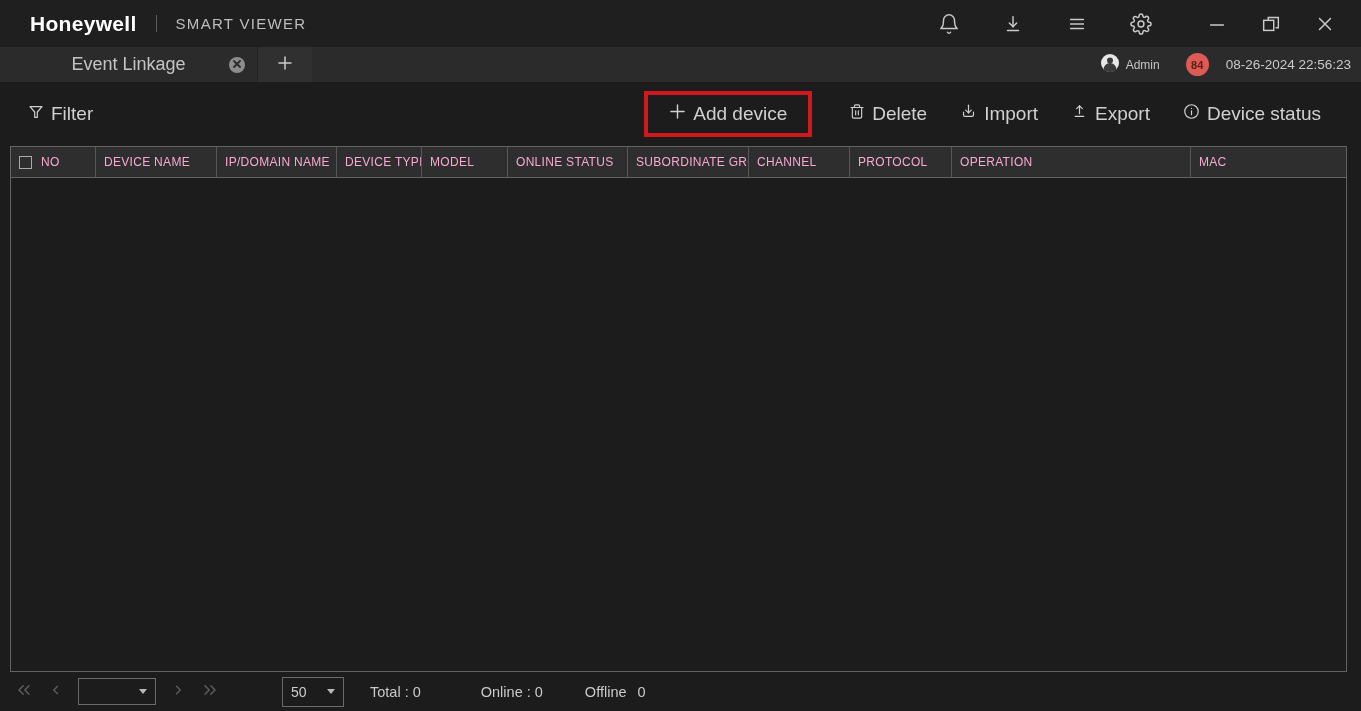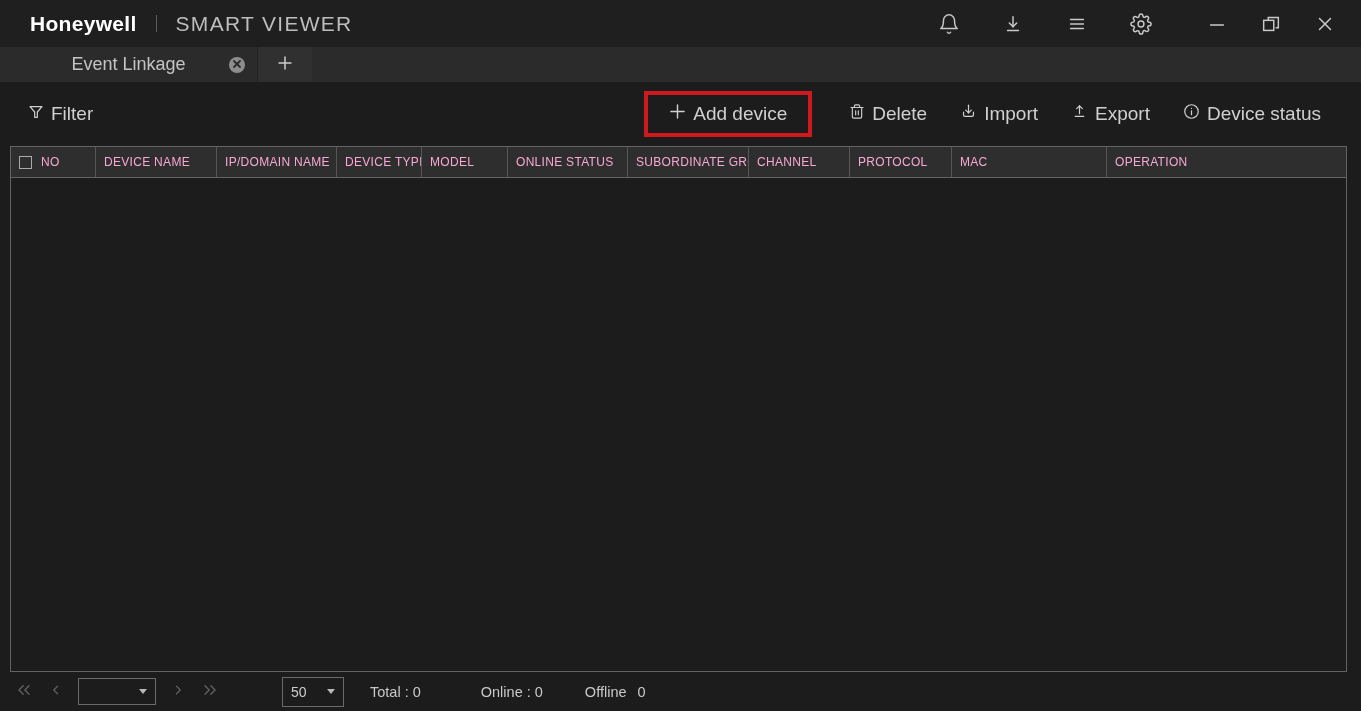--- a/index.html
+++ b/index.html
@@ -14,21 +14,21 @@
   
   .titlebar {
     flex: 0 0 47px; height: 47px;
     background: #1f1f1f;
     display: flex; align-items: center; justify-content: space-between;
     padding: 0 24px 0 30px;
   }
   .brand-area { display: flex; align-items: center; }
   .brand { font-size: 21px; font-weight: bold; color: #ffffff; letter-spacing: .3px; }
   .brand-sep { width: 1px; height: 17px; background: #5c5c5c; margin: 0 19px; }
-  .app-title { font-size: 21px; color: #bdbdbd; letter-spacing: 1.3px; }
+  .app-title { font-size: 15px; color: #bdbdbd; letter-spacing: 1.3px; }
   .tb-icons { display: flex; align-items: center; }
   .app-icons { display: flex; gap: 40px; }
   .win-icons { display: flex; gap: 30px; margin-left: 52px; }
   .icon-btn {
     background: none; border: none; color: #c9c9c9;
     width: 24px; height: 24px; padding: 0; cursor: pointer;
     display: flex; align-items: center; justify-content: center;
   }
   .icon-btn svg { display: block; }
 
@@ -230,20 +230,34 @@
       </button>
     </div>
     <button class="new-tab">
       <span>
         <svg width="16" height="16" viewBox="0 0 16 16" fill="none" stroke="#cccccc" stroke-width="1.5" stroke-linecap="round">
             <line x1="8" y1="2" x2="8" y2="14"></line>
             <line x1="2" y1="8" x2="14" y2="8"></line>
           </svg>
       </span>
     </button>
+    <div class="tabbar-right">
+      <div class="avatar-wrap">
+        <span>
+          <svg width="20" height="20" viewBox="0 0 20 20">
+              <circle cx="10" cy="10" r="9" fill="#e8e8e8"></circle>
+              <circle cx="10" cy="7.5" r="3" fill="#3a3a3a"></circle>
+              <path d="M3.5 16.5a6.5 6.5 0 0 1 13 0A9 9 0 0 1 10 19a9 9 0 0 1-6.5-2.5z" fill="#3a3a3a"></path>
+            </svg>
+        </span>
+        <span class="admin-label">Admin</span>
+      </div>
+      <div class="badge">84</div>
+      <span class="timestamp">08-26-2024 22:56:23</span>
+    </div>
   </div>
 
   <main class="content">
 
     <div class="toolbar">
       <button class="tool-btn">
         <span>
           <svg width="16" height="16" viewBox="0 0 24 24" fill="none" stroke="currentColor" stroke-width="1.8" stroke-linejoin="round">
               <polygon points="21 4 3 4 10 12 10 20 14 20 14 12 21 4"></polygon>
             </svg>
@@ -314,22 +328,22 @@
           <span>NO</span>
         </div>
         <div class="th c1">DEVICE NAME</div>
         <div class="th c2">IP/DOMAIN NAME</div>
         <div class="th c3">DEVICE TYPE</div>
         <div class="th c4">MODEL</div>
         <div class="th c5">ONLINE STATUS</div>
         <div class="th c6">SUBORDINATE GROUP</div>
         <div class="th c7">CHANNEL</div>
         <div class="th c8">PROTOCOL</div>
+        <div class="th c10">OPERATION</div>
         <div class="th c9">MAC</div>
-        <div class="th c10">OPERATION</div>
       </div>
       <div class="tbody"></div>
     </div>
 
     <div class="pagination">
       <button class="pg-btn">
         <span>
           <svg width="20" height="20" viewBox="0 0 24 24" fill="none" stroke="currentColor" stroke-width="1.8" stroke-linecap="round" stroke-linejoin="round">
               <polyline points="11 17 6 12 11 7"></polyline>
               <polyline points="18 17 13 12 18 7"></polyline>

